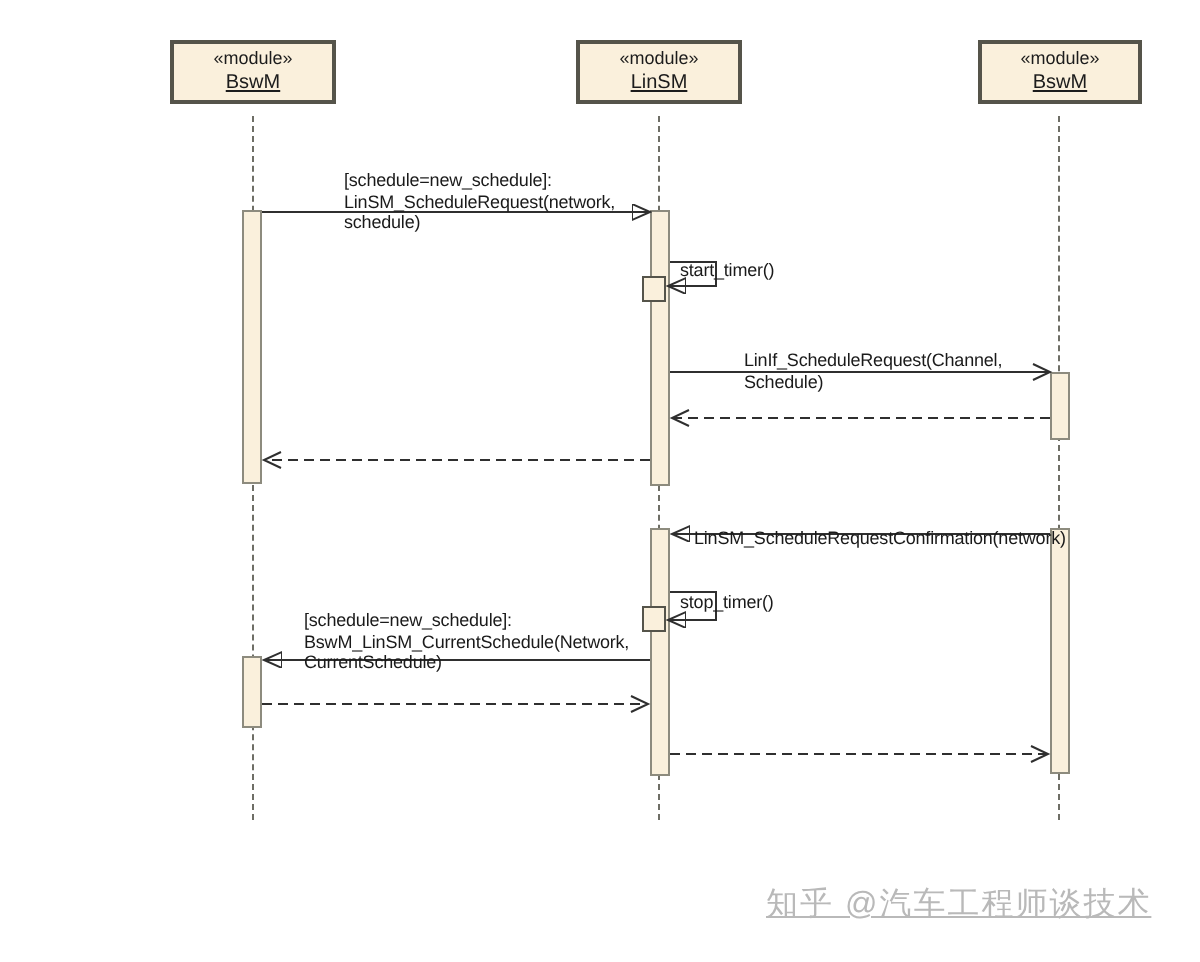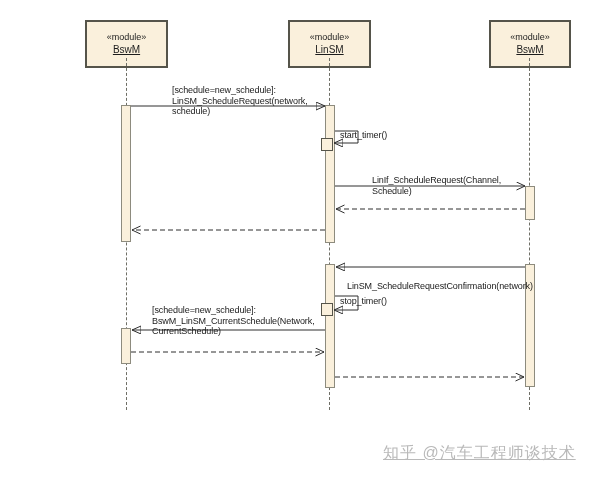--- a/index.html
+++ b/index.html
@@ -1,21 +1,21 @@
 <!DOCTYPE html>
 <html><head>
 <meta charset="utf-8">
 <style>
   html,body{margin:0;padding:0;background:#ffffff;}
   #stage{
     position:relative;width:600px;height:481px;background:#ffffff;overflow:hidden;
     font-family:"Liberation Sans",sans-serif;
   }
   .module-box{
-    position:absolute;box-sizing:border-box;height:48px;top:20px;
+    position:absolute;box-sizing:border-box;height:32px;top:20px;
     background:#faf0dc;border:2px solid #55544a;
     display:flex;flex-direction:column;align-items:center;justify-content:center;
     gap:3px;color:#1c1c1c;
   }
   .stereotype{font-size:9px;line-height:9px;}
   .module-name{font-size:10px;line-height:10px;text-decoration:underline;}
   .lifeline{
     position:absolute;width:0;top:58px;height:352px;
     border-left:1px dashed #6e6e66;
   }
@@ -94,21 +94,21 @@
     <path d="M131,352 H324" stroke-dasharray="5 3" marker-end="url(#mO)"></path>
     <path d="M335,377 H524" stroke-dasharray="5 3" marker-end="url(#mO)"></path>
   </svg>
 
   <div class="msg-label" style="left:172px;top:72px;">[schedule=new_schedule]:
 LinSM_ScheduleRequest(network,
 schedule)</div>
   <div class="msg-label" style="left:340px;top:117px;">start_timer()</div>
   <div class="msg-label" style="left:372px;top:162px;">LinIf_ScheduleRequest(Channel,
 Schedule)</div>
-  <div class="msg-label" style="left:347px;top:268px;">LinSM_ScheduleRequestConfirmation(network)</div>
+  <div class="msg-label" style="left:347px;top:251px;">LinSM_ScheduleRequestConfirmation(network)</div>
   <div class="msg-label" style="left:340px;top:283px;text-align:right;">stop_timer()</div>
   <div class="msg-label" style="left:152px;top:292px;">[schedule=new_schedule]:
 BswM_LinSM_CurrentSchedule(Network,
 CurrentSchedule)</div>
 
 
   <div class="watermark">知乎 @汽车工程师谈技术</div>
 
 </div>
 

